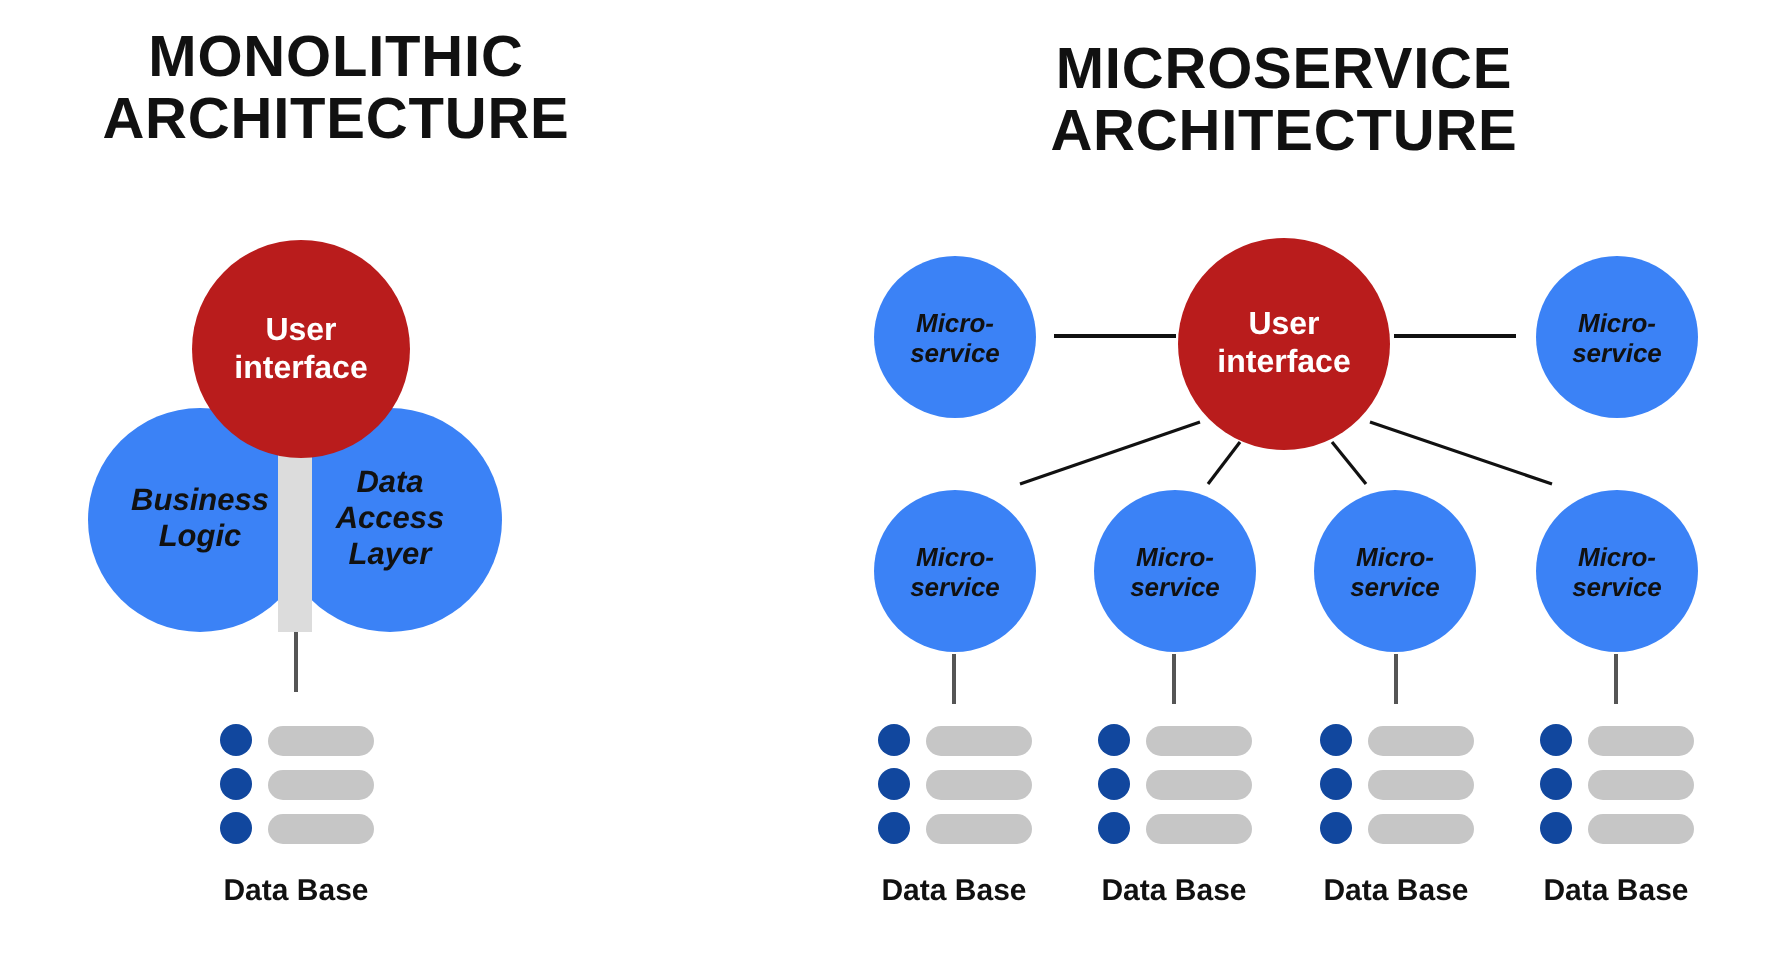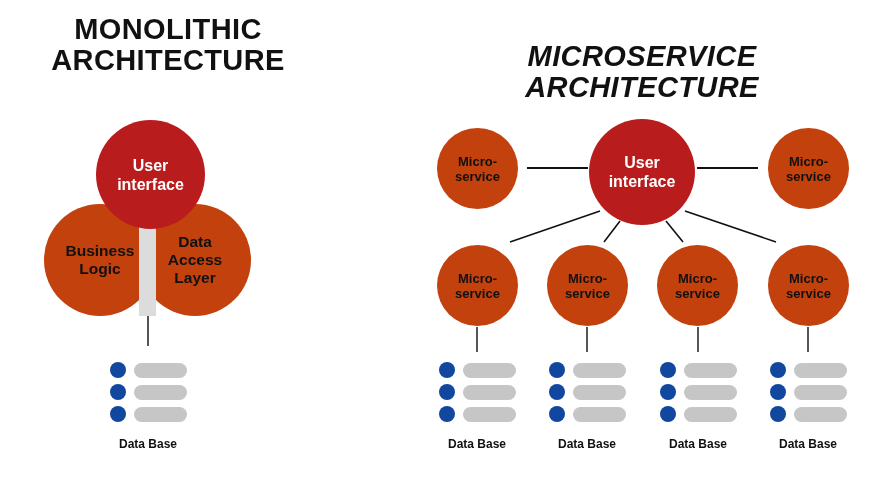--- a/index.html
+++ b/index.html
@@ -43,23 +43,22 @@
     text-transform: uppercase;
     white-space: pre-line;
   }
   #title-monolithic {
     left: 18px;
     top: 14px;
     width: 300px;
   }
   #title-microservice {
     left: 492px;
-    top: 41px;
+    top: 20px;
     width: 300px;
-    font-style: italic;
   }
 
   
   .circle {
     position: absolute;
     border-radius: 50%;
     display: flex;
     align-items: center;
     justify-content: center;
     text-align: center;
@@ -74,22 +73,23 @@
     background: #b91c1c;
     color: #ffffff;
   }
   .circle-blue .c-label {
     font-size: 16px;
     line-height: 19px;
     font-weight: 600;
   }
 
   .circle-gray {
-    background: #c2410c;
+    background: #3b82f6;
     color: #111111;
+    font-style: italic;
   }
   .circle-gray .c-label {
     font-size: 15.5px;
     line-height: 18px;
     font-weight: 700;
   }
 
   .circle-micro .c-label {
     font-size: 13px;
     line-height: 15px;
@@ -159,21 +159,21 @@
     height: 15px;
     border-radius: 8px;
     background: #C6C6C6;
     flex: 0 0 auto;
   }
 
   .db-caption {
     position: absolute;
     width: 140px;
     text-align: center;
-    font-size: 12px;
+    font-size: 15px;
     font-weight: 700;
     color: #111111;
     white-space: nowrap;
   }
 
   #db-mono      { left: 110px; top: 362px; }
   #cap-mono     { left: 78px;  top: 437px; }
 
   #db-1 { left: 439px; top: 362px; }
   #db-2 { left: 549px; top: 362px; }

